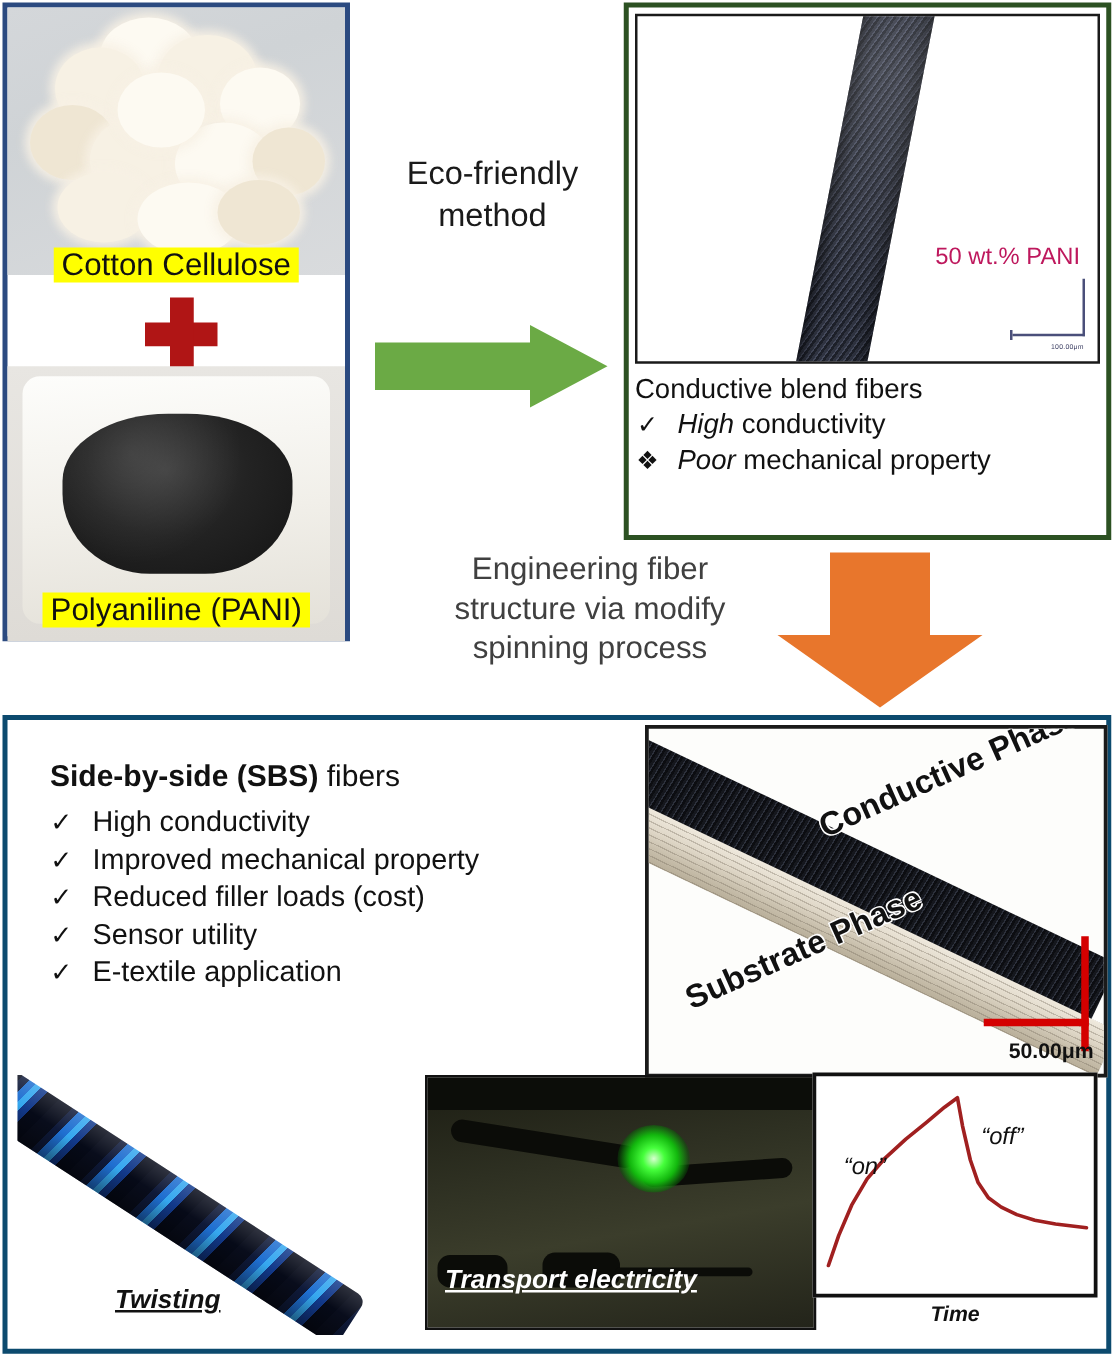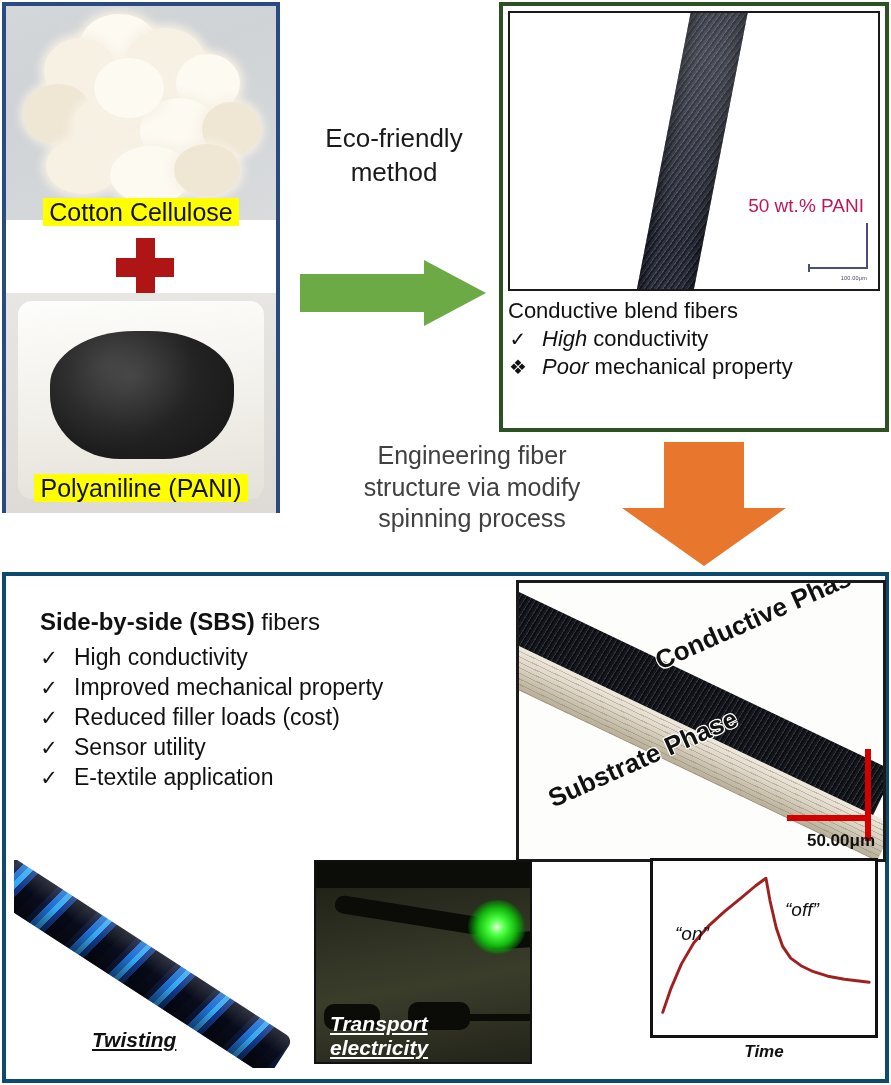--- a/index.html
+++ b/index.html
@@ -132,21 +132,21 @@
           transform: rotate(33deg); transform-origin: left top;
           background: repeating-linear-gradient(102deg,
             #090d1c 0 12px, #0f1a3a 12px 18px, #1f6fd0 18px 24px, #35a7ef 24px 29px,
             #12398a 29px 35px, #060a18 35px 46px);
           border-radius: 8px; }
   .yarn::after{ content:""; position:absolute; inset:0; border-radius:8px;
           background: linear-gradient(180deg, rgba(255,255,255,.16), transparent 45%, rgba(0,0,0,.45)); }
   .cap-twist { position:absolute; left:78px; top:168px; font-size:21px; font-style:italic;
                font-weight:700; color:#111; text-decoration: underline; }
 
-  .sub-led { position:absolute; left:308px; top:284px; width:218px; height:204px;
+  .sub-led { position:absolute; left:334px; top:284px; width:313px; height:204px;
              background: linear-gradient(170deg,#1c1d13 0%,#2e3022 35%,#3b3d2b 60%,#23241a 100%);
              overflow:hidden; border: 2px solid #111; }
   .led-glow { position:absolute; left:152px; top:38px; width:58px; height:54px; border-radius:50%;
               background: radial-gradient(circle, #d8ffd0 0%, #46ff3c 22%, #13b80e 48%, rgba(10,90,8,.45) 70%, transparent 80%); }
   .wire { position:absolute; background:#0b0c08; border-radius:10px; }
   .w1 { left:18px; top:44px; width:150px; height:18px; transform: rotate(9deg); }
   .w2 { left:172px; top:68px; width:120px; height:16px; transform: rotate(-4deg); }
   .w3 { left:8px;  top:142px; width:56px;  height:26px; }
   .w4 { left:92px; top:140px; width:62px;  height:28px; }
   .w5 { left:150px;top:152px; width:110px; height:7px; }

